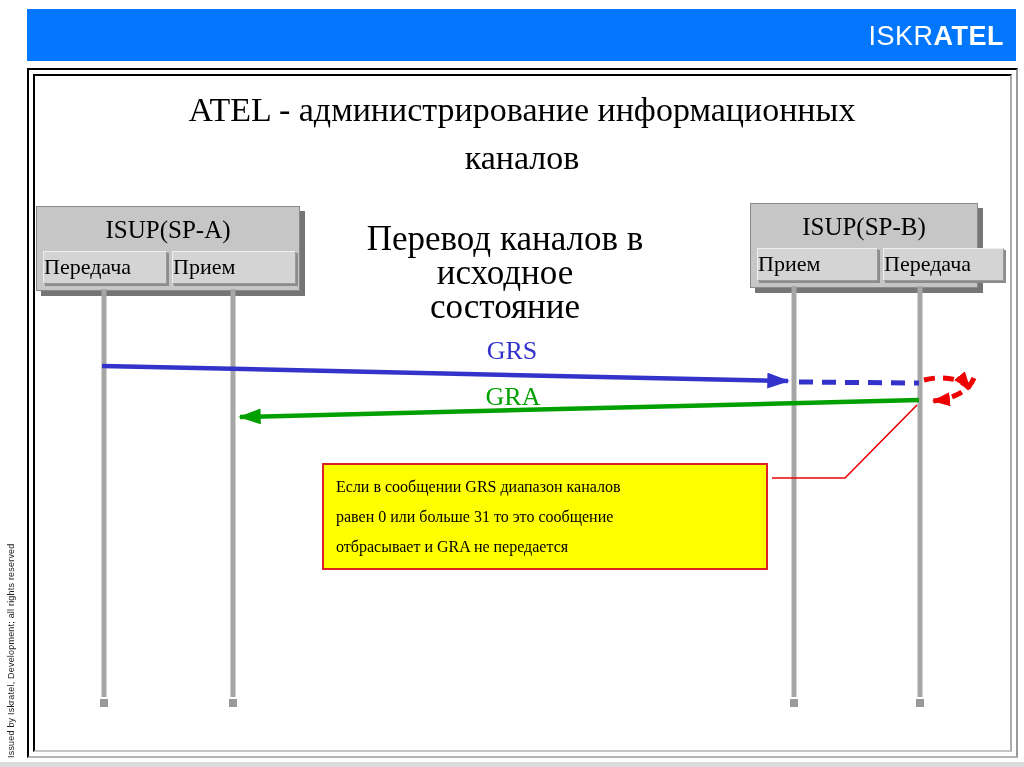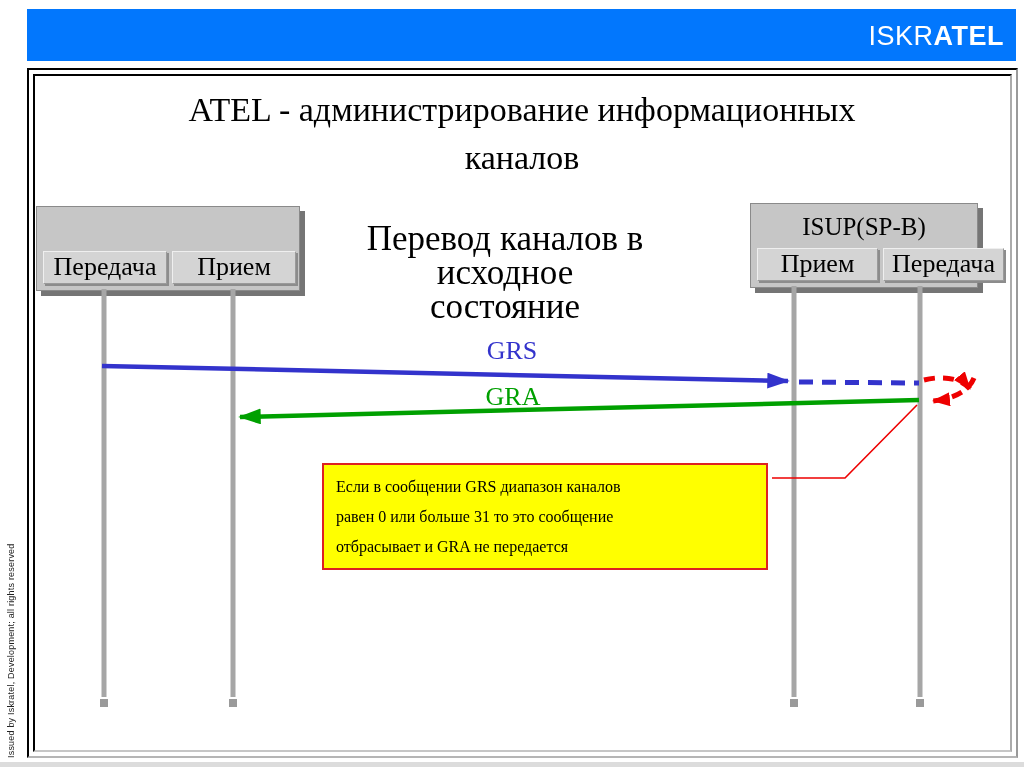--- a/index.html
+++ b/index.html
@@ -45,21 +45,21 @@
     position:absolute; height:85px; background:#c6c6c6;
     border:1px solid #8a8a8a; box-shadow:5px 5px 0 #757575; box-sizing:border-box;
   }
   .nodebox-a { left:36px; top:206px; width:264px; }
   .nodebox-b { left:750px; top:203px; width:228px; }
   .node-title { padding-top:9px; text-align:center; font-size:25px; line-height:28px; }
   .subbox {
     position:absolute; bottom:6px; height:33px; background:#d4d4d4;
     border:1px solid #9a9a9a; border-top-color:#efefef; border-left-color:#efefef;
     box-shadow:2px 2px 0 #8c8c8c; box-sizing:border-box;
-    text-align:center; font-size:26px; line-height:30px;
+    text-align:left; font-size:22px; line-height:30px;
   }
   .nodebox-a .s1 { left:6px; width:124px; }
   .nodebox-a .s2 { left:135px; width:124px; }
   .nodebox-b .s1 { left:6px; width:121px; }
   .nodebox-b .s2 { left:132px; width:121px; }
 
   
   .center-note {
     position:absolute; left:365px; top:222px; width:280px; text-align:center;
     font-size:35px; line-height:34px;
@@ -98,20 +98,21 @@
   <div class="frame-outer">
     <div class="frame-inner"></div>
   </div>
 
   <div class="slide-title">
     <div>ATEL - администрирование информационных</div>
     <div>каналов</div>
   </div>
 
   <div class="nodebox nodebox-a">
+    <div class="node-title">ISUP(SP-A)</div>
     <div class="subbox s1">Передача</div>
     <div class="subbox s2">Прием</div>
   </div>
 
   <div class="center-note">
     <div>Перевод каналов в</div>
     <div>исходное состояние</div>
   </div>
 
   <div class="nodebox nodebox-b">

